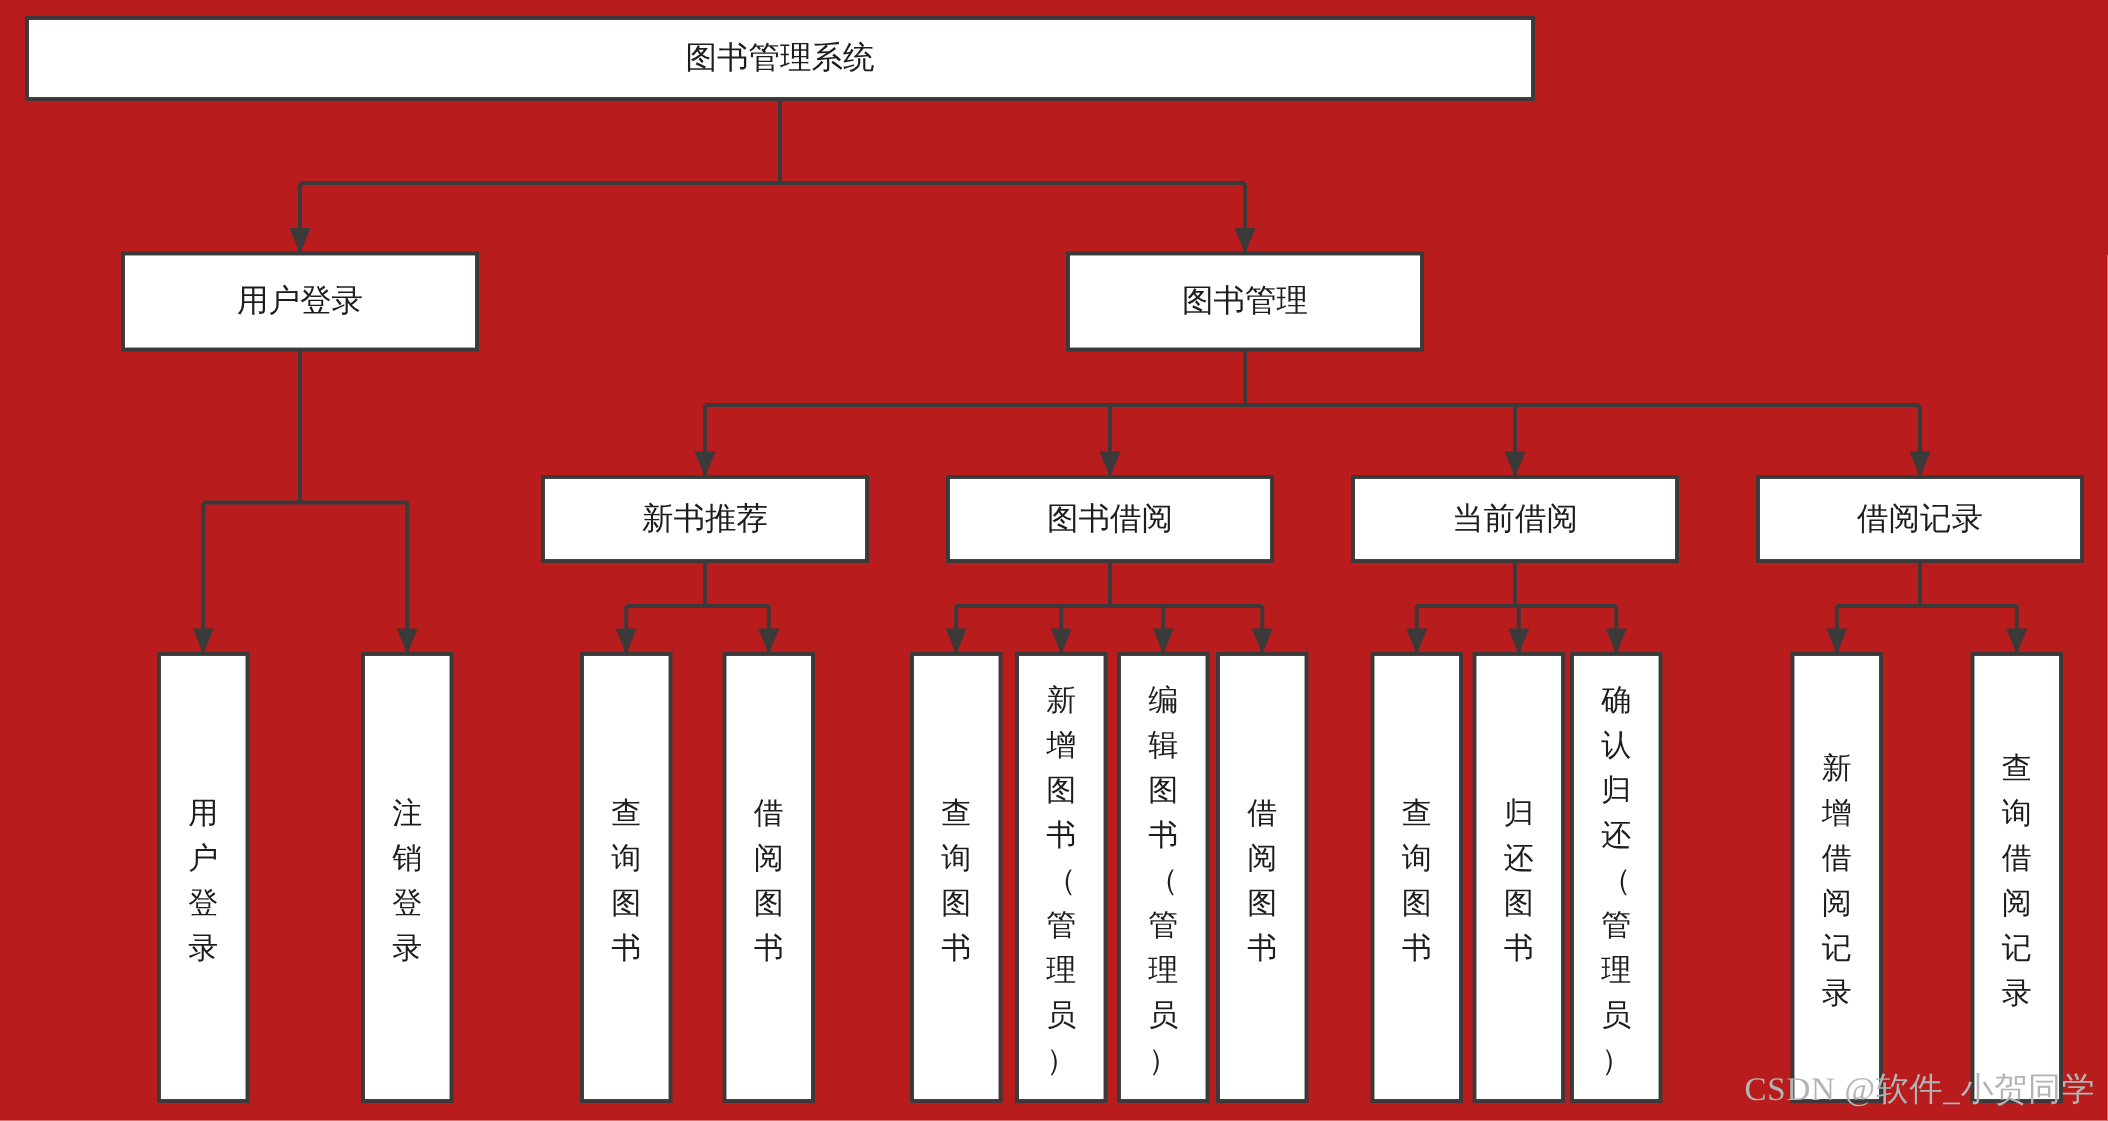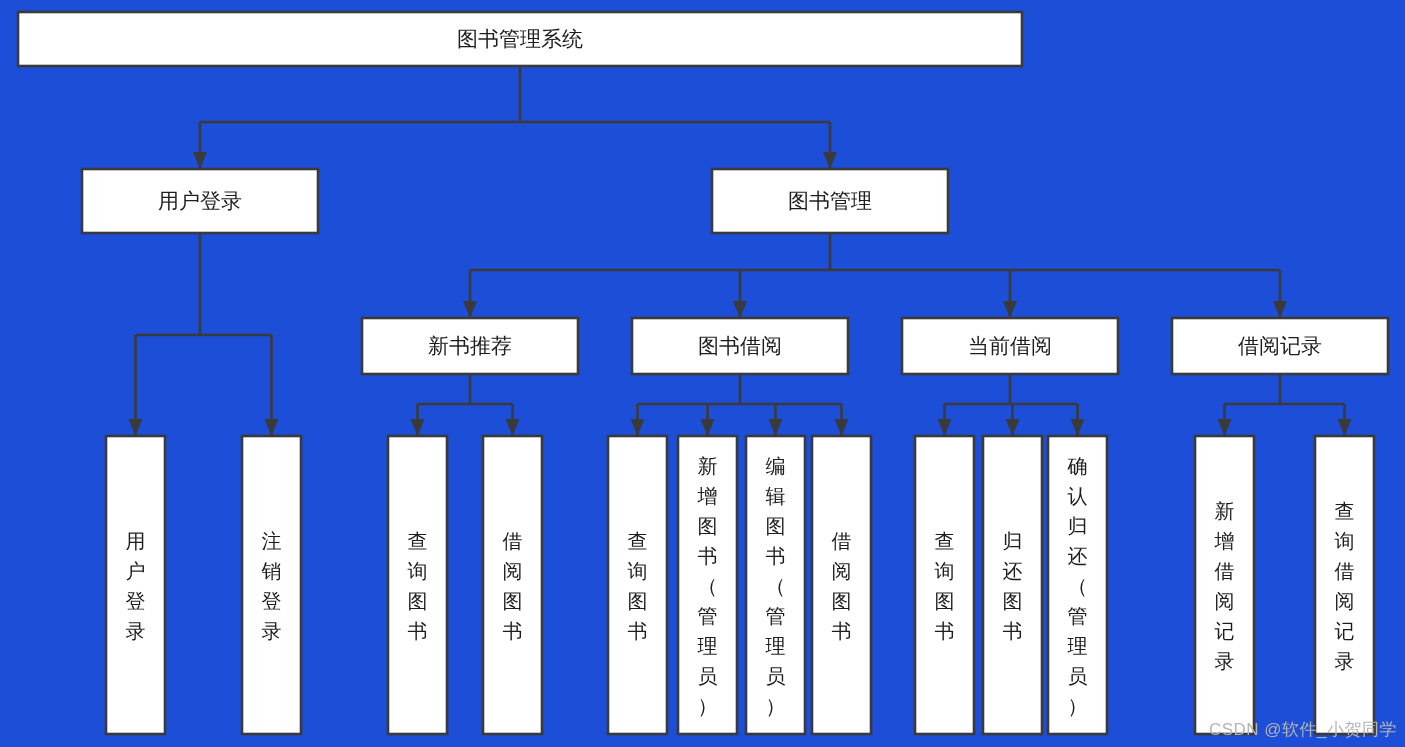--- a/index.html
+++ b/index.html
@@ -11,21 +11,21 @@
   body {
     width: 1405px;
     height: 747px;
     font-family: "Liberation Sans", "DejaVu Sans", sans-serif;
     overflow: hidden;
   }
   #diagram-root {
     position: relative;
     width: 1405px;
     height: 747px;
-    background: #1d4ed8;
+    background: #b91c1c;
   }
   svg.diagram-canvas {
     position: absolute;
     top: 0;
     left: 0;
     width: 1405px;
     height: 747px;
     display: block;
   }
   .node-box {
@@ -52,22 +52,22 @@
     fill: none;
   }
   .arrow-head {
     fill: #3a3a3a;
     stroke: none;
   }
   .watermark-text {
     position: absolute;
     right: 8px;
     bottom: 6px;
-    font-family: Liberation Sans, sans-serif;
-    font-size: 17px;
+    font-family: Liberation Serif, serif;
+    font-size: 22px;
     color: #b4b4b4;
     white-space: nowrap;
     letter-spacing: 0.5px;
     user-select: none;
   }
 </style>
 </head>
 <body>
 
 <div id="diagram-root">

